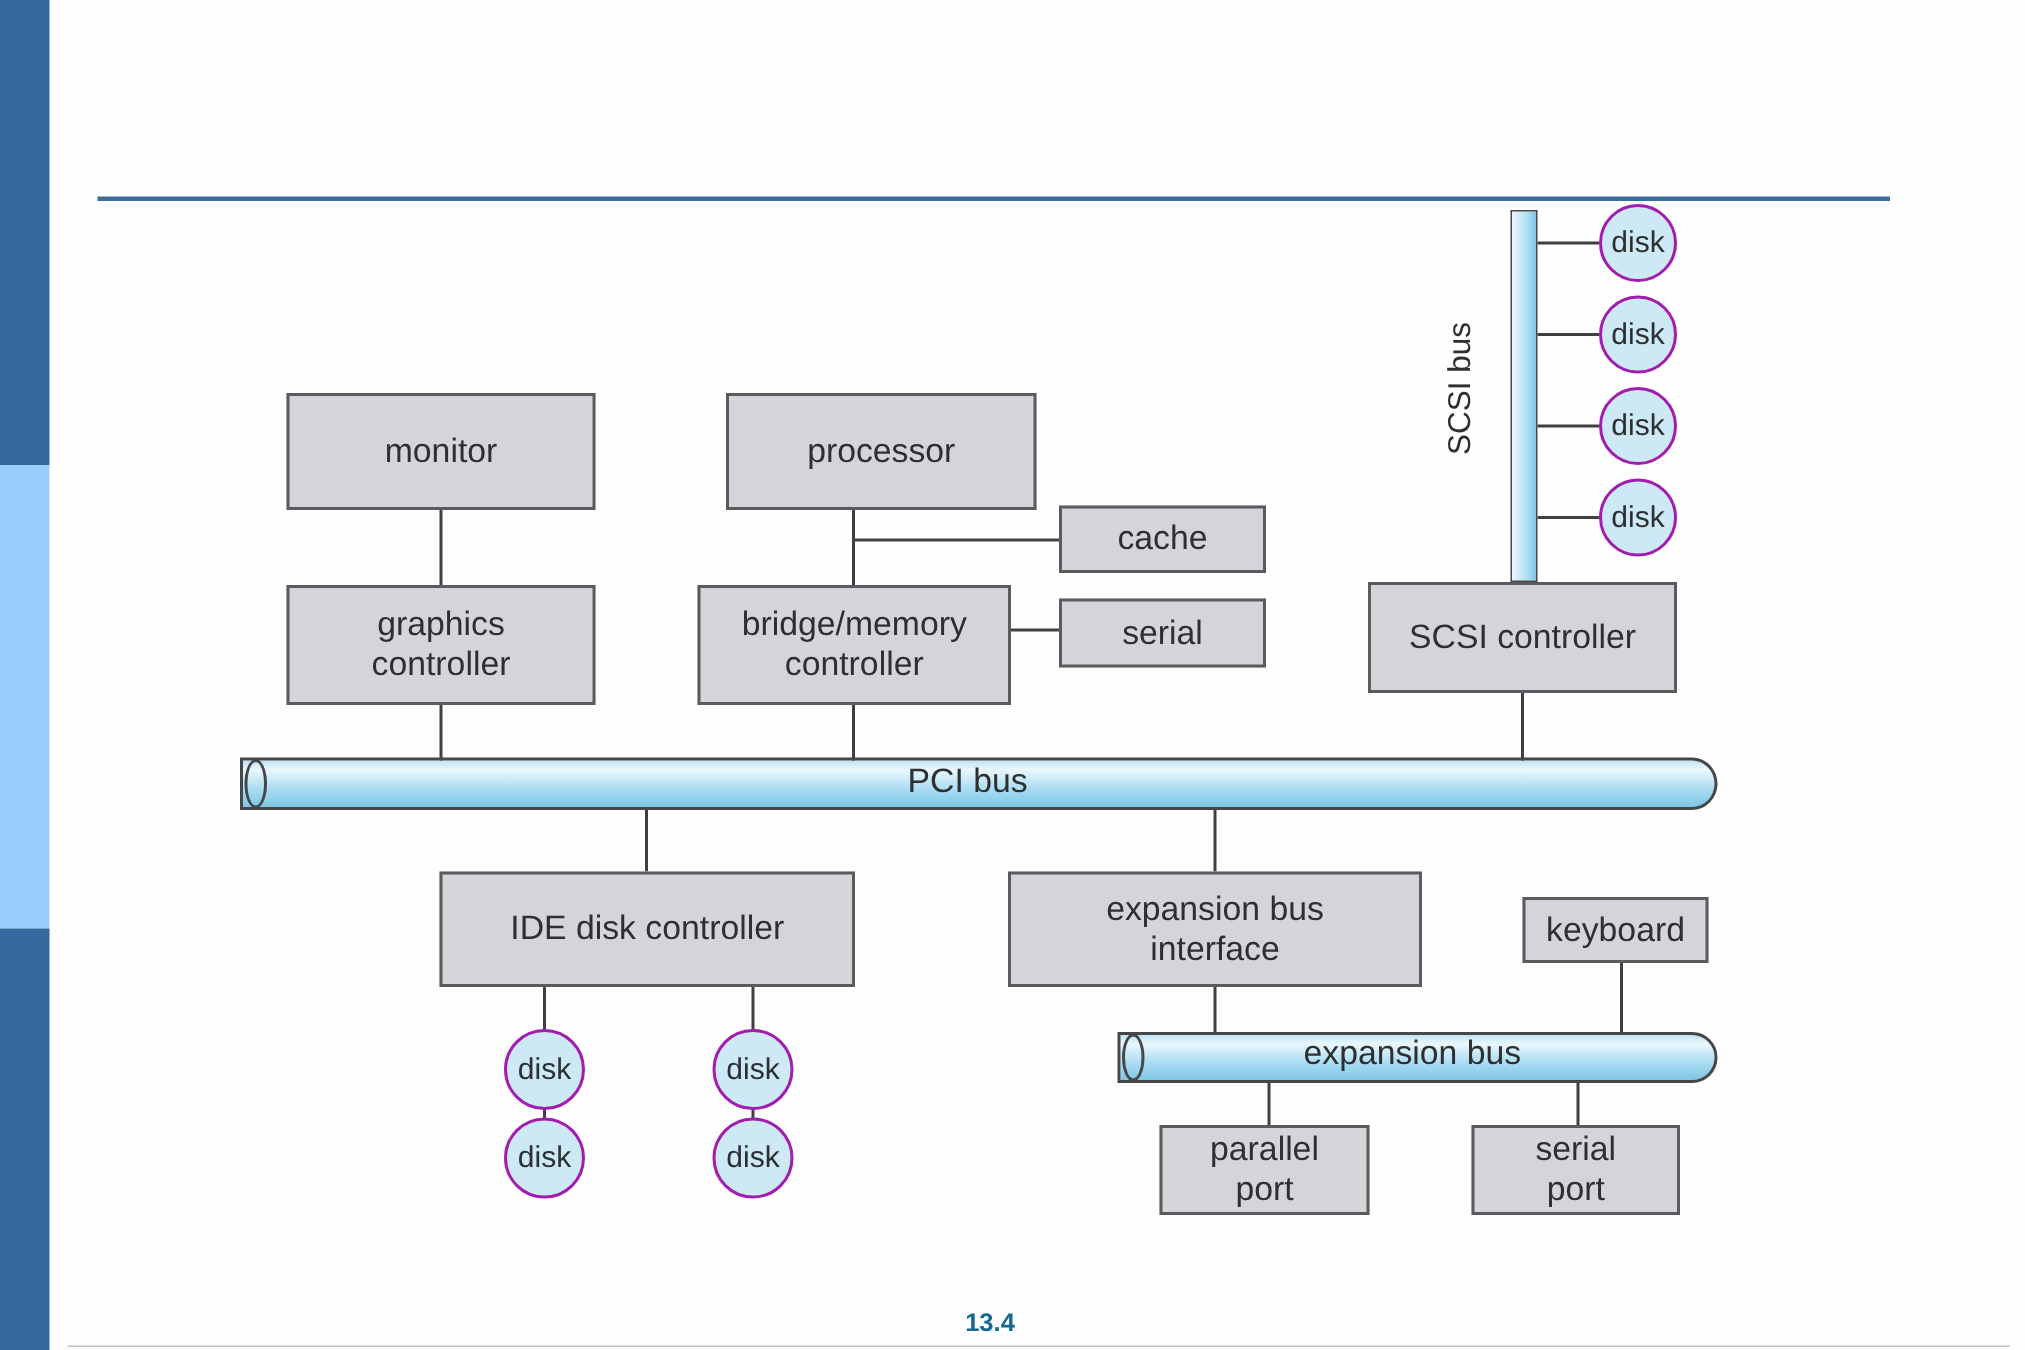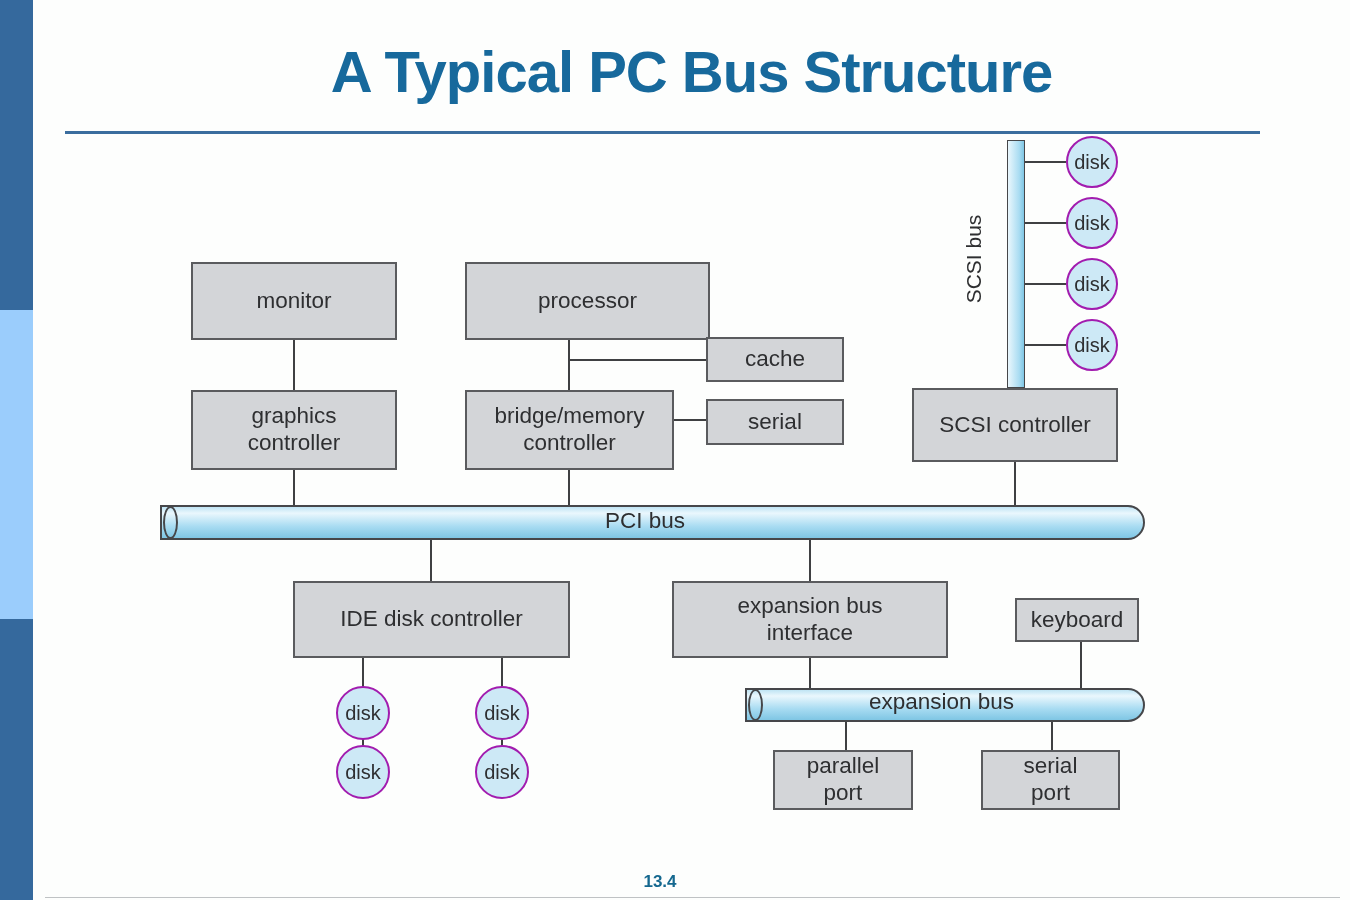--- a/index.html
+++ b/index.html
@@ -79,21 +79,20 @@
 </style>
 </head>
 <body>
 
 <div class="canvas">
 
   <div class="bar b1"></div>
   <div class="bar b2"></div>
   <div class="bar b3"></div>
 
-  <div class="title">A Typical PC Bus Structure</div>
   <div class="rule"></div>
 
   <div class="vline" style="left:293px;top:340px;height:50px"></div>
   <div class="vline" style="left:568px;top:340px;height:50px"></div>
   <div class="hline" style="left:569px;top:359px;width:137px"></div>
   <div class="hline" style="left:674px;top:419px;width:32px"></div>
   <div class="vline" style="left:293px;top:470px;height:51px"></div>
   <div class="vline" style="left:568px;top:470px;height:51px"></div>
   <div class="vline" style="left:1014px;top:462px;height:59px"></div>
   <div class="hline" style="left:293px;top:520px;width:312px"></div>
@@ -118,21 +117,21 @@
   <div class="bus" style="left:160px;top:505px;width:985px;height:35px"></div>
   <div class="bus-label" style="left:605px;top:508px;width:106px">PCI bus</div>
 
   <div class="bus" style="left:745px;top:688px;width:400px;height:34px"></div>
   <div class="bus-label" style="left:869px;top:689px;width:154px">expansion bus</div>
 
   <div class="scsi-bar"></div>
   <div class="scsi-label">SCSI bus</div>
 
   <div class="node" style="left:191px;top:262px;width:206px;height:78px">monitor</div>
-  <div class="node" style="left:465px;top:262px;width:245px;height:78px">processor</div>
+  <div class="node" style="left:484px;top:262px;width:207px;height:78px">processor</div>
   <div class="node" style="left:706px;top:337px;width:138px;height:45px">cache</div>
   <div class="node" style="left:706px;top:399px;width:138px;height:46px">serial</div>
   <div class="node" style="left:191px;top:390px;width:206px;height:80px">graphics
 controller</div>
   <div class="node" style="left:465px;top:390px;width:209px;height:80px">bridge/memory
 controller</div>
   <div class="node" style="left:912px;top:388px;width:206px;height:74px">SCSI controller</div>
   <div class="node" style="left:293px;top:581px;width:277px;height:77px">IDE disk controller</div>
   <div class="node" style="left:672px;top:581px;width:276px;height:77px">expansion bus
 interface</div>

